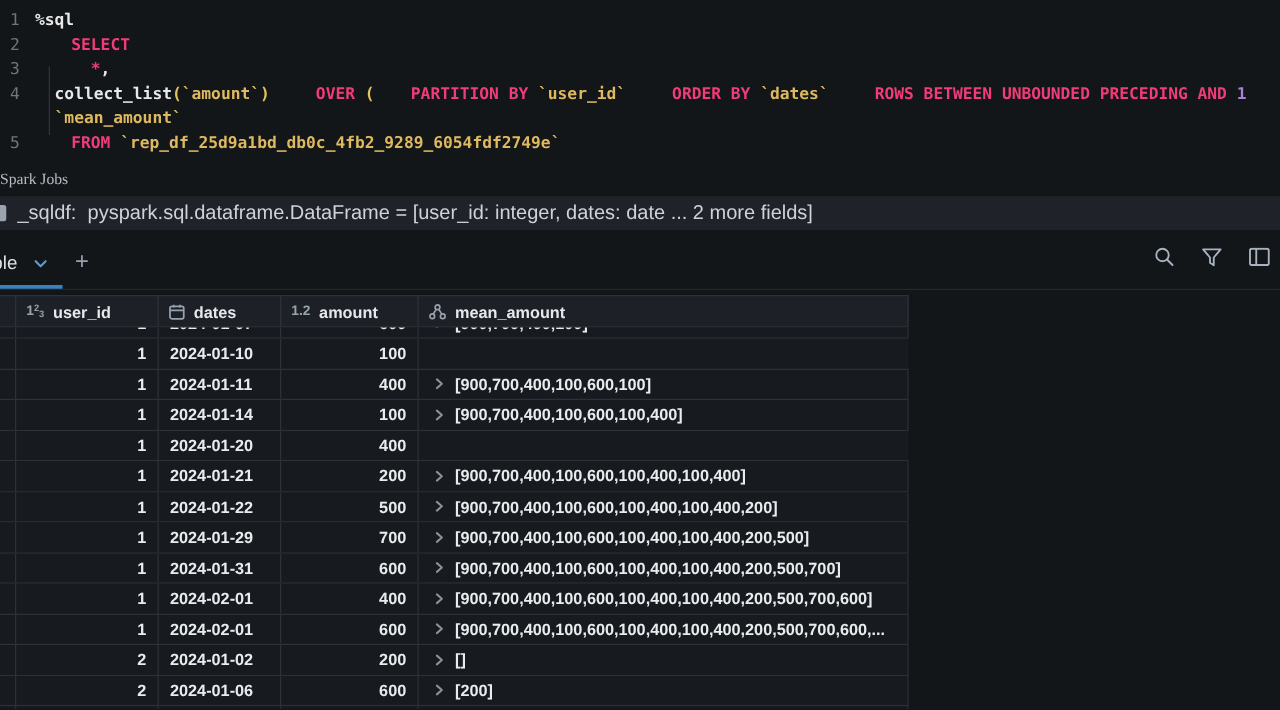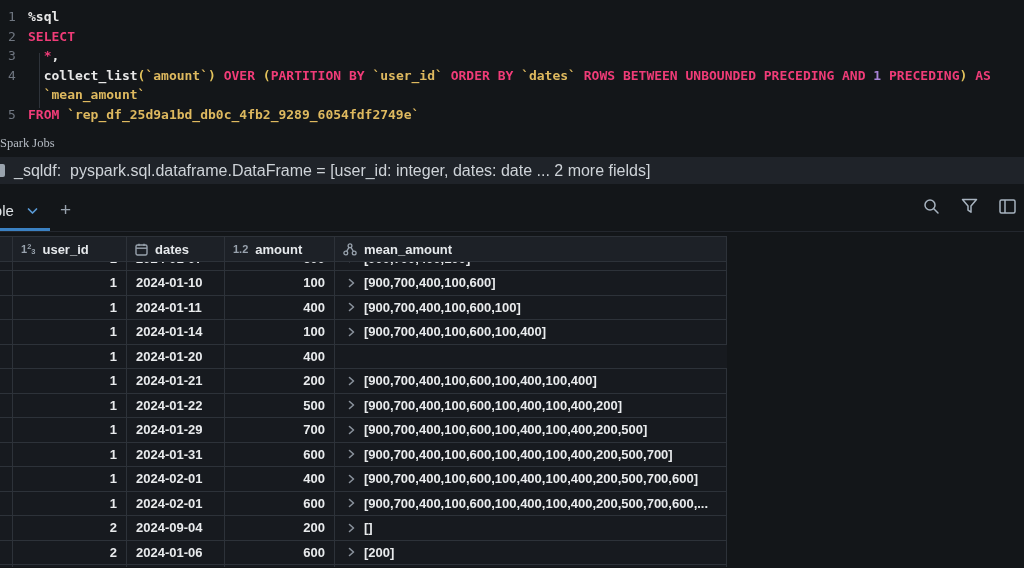--- a/index.html
+++ b/index.html
@@ -13,21 +13,21 @@
   html,body{width:1024px;height:568px;overflow:hidden;background:var(--bg);}
   body{font-family:"Liberation Sans",sans-serif;}
   .stage{position:relative;width:1024px;height:568px;background:var(--bg);overflow:hidden;}
 
   
   .code-area{position:absolute;top:4px;left:0;width:1024px;padding-top:3px;
     font-family:"DejaVu Sans Mono","Liberation Mono",monospace;font-size:13px;font-weight:bold;}
   .code-line{display:flex;height:19.5px;line-height:19.5px;}
   .ln{width:20px;padding-left:8px;color:var(--lineNum);font-weight:normal;flex:none;}
   .code-text{margin-left:8px;white-space:pre;color:var(--code);}
-  .tok-kw{color:var(--kw);} .tok-id{color:var(--ident);} .tok-pr{color:var(--paren);}
+  .tok-kw{color:var(--kw);margin-left:29px;} .tok-id{color:var(--ident);} .tok-pr{color:var(--paren);}
   .tok-nu{color:var(--num);} .tok-pl{color:var(--code);}
   .indent-guide{position:absolute;left:39px;top:49px;width:1px;height:55px;background:#2e333a;}
 
   
   .spark-jobs{position:absolute;left:0;top:136px;font-size:12.5px;color:var(--muted);font-family:Liberation Serif, serif;}
 
   
   .output-bar{position:absolute;left:0;top:157px;width:1024px;height:27px;background:var(--panelBg);
     display:flex;align-items:center;}
   .df-icon{width:5px;height:13px;background:#9aa4ae;border-radius:0 2px 2px 0;margin-right:9px;flex:none;}
@@ -191,28 +191,20 @@
               </svg>
             </span>
             <span>[900,700,400,100]</span>
           </div>
         </div>
         <div class="trow">
           <div class="td c0 al-r"></div>
           <div class="td c1 al-r">1</div>
           <div class="td c2 al-l">2024-01-10</div>
           <div class="td c3 al-r">100</div>
-          <div class="td c4 mean">
-            <span class="expand-chev">
-              <svg width="7" height="10" viewBox="0 0 7 10">
-                <path d="M1.5 1.5 L5.5 5 L1.5 8.5" fill="none" stroke="#8a929c" stroke-width="1.6" stroke-linecap="round" stroke-linejoin="round"></path>
-              </svg>
-            </span>
-            <span>[900,700,400,100,600]</span>
-          </div>
         </div>
         <div class="trow">
           <div class="td c0 al-r"></div>
           <div class="td c1 al-r">1</div>
           <div class="td c2 al-l">2024-01-11</div>
           <div class="td c3 al-r">400</div>
           <div class="td c4 mean">
             <span class="expand-chev">
               <svg width="7" height="10" viewBox="0 0 7 10">
                 <path d="M1.5 1.5 L5.5 5 L1.5 8.5" fill="none" stroke="#8a929c" stroke-width="1.6" stroke-linecap="round" stroke-linejoin="round"></path>
@@ -321,21 +313,21 @@
               <svg width="7" height="10" viewBox="0 0 7 10">
                 <path d="M1.5 1.5 L5.5 5 L1.5 8.5" fill="none" stroke="#8a929c" stroke-width="1.6" stroke-linecap="round" stroke-linejoin="round"></path>
               </svg>
             </span>
             <span>[900,700,400,100,600,100,400,100,400,200,500,700,600,...</span>
           </div>
         </div>
         <div class="trow">
           <div class="td c0 al-r"></div>
           <div class="td c1 al-r">2</div>
-          <div class="td c2 al-l">2024-09-04</div>
+          <div class="td c2 al-l">2024-01-02</div>
           <div class="td c3 al-r">200</div>
           <div class="td c4 mean">
             <span class="expand-chev">
               <svg width="7" height="10" viewBox="0 0 7 10">
                 <path d="M1.5 1.5 L5.5 5 L1.5 8.5" fill="none" stroke="#8a929c" stroke-width="1.6" stroke-linecap="round" stroke-linejoin="round"></path>
               </svg>
             </span>
             <span>[]</span>
           </div>
         </div>

